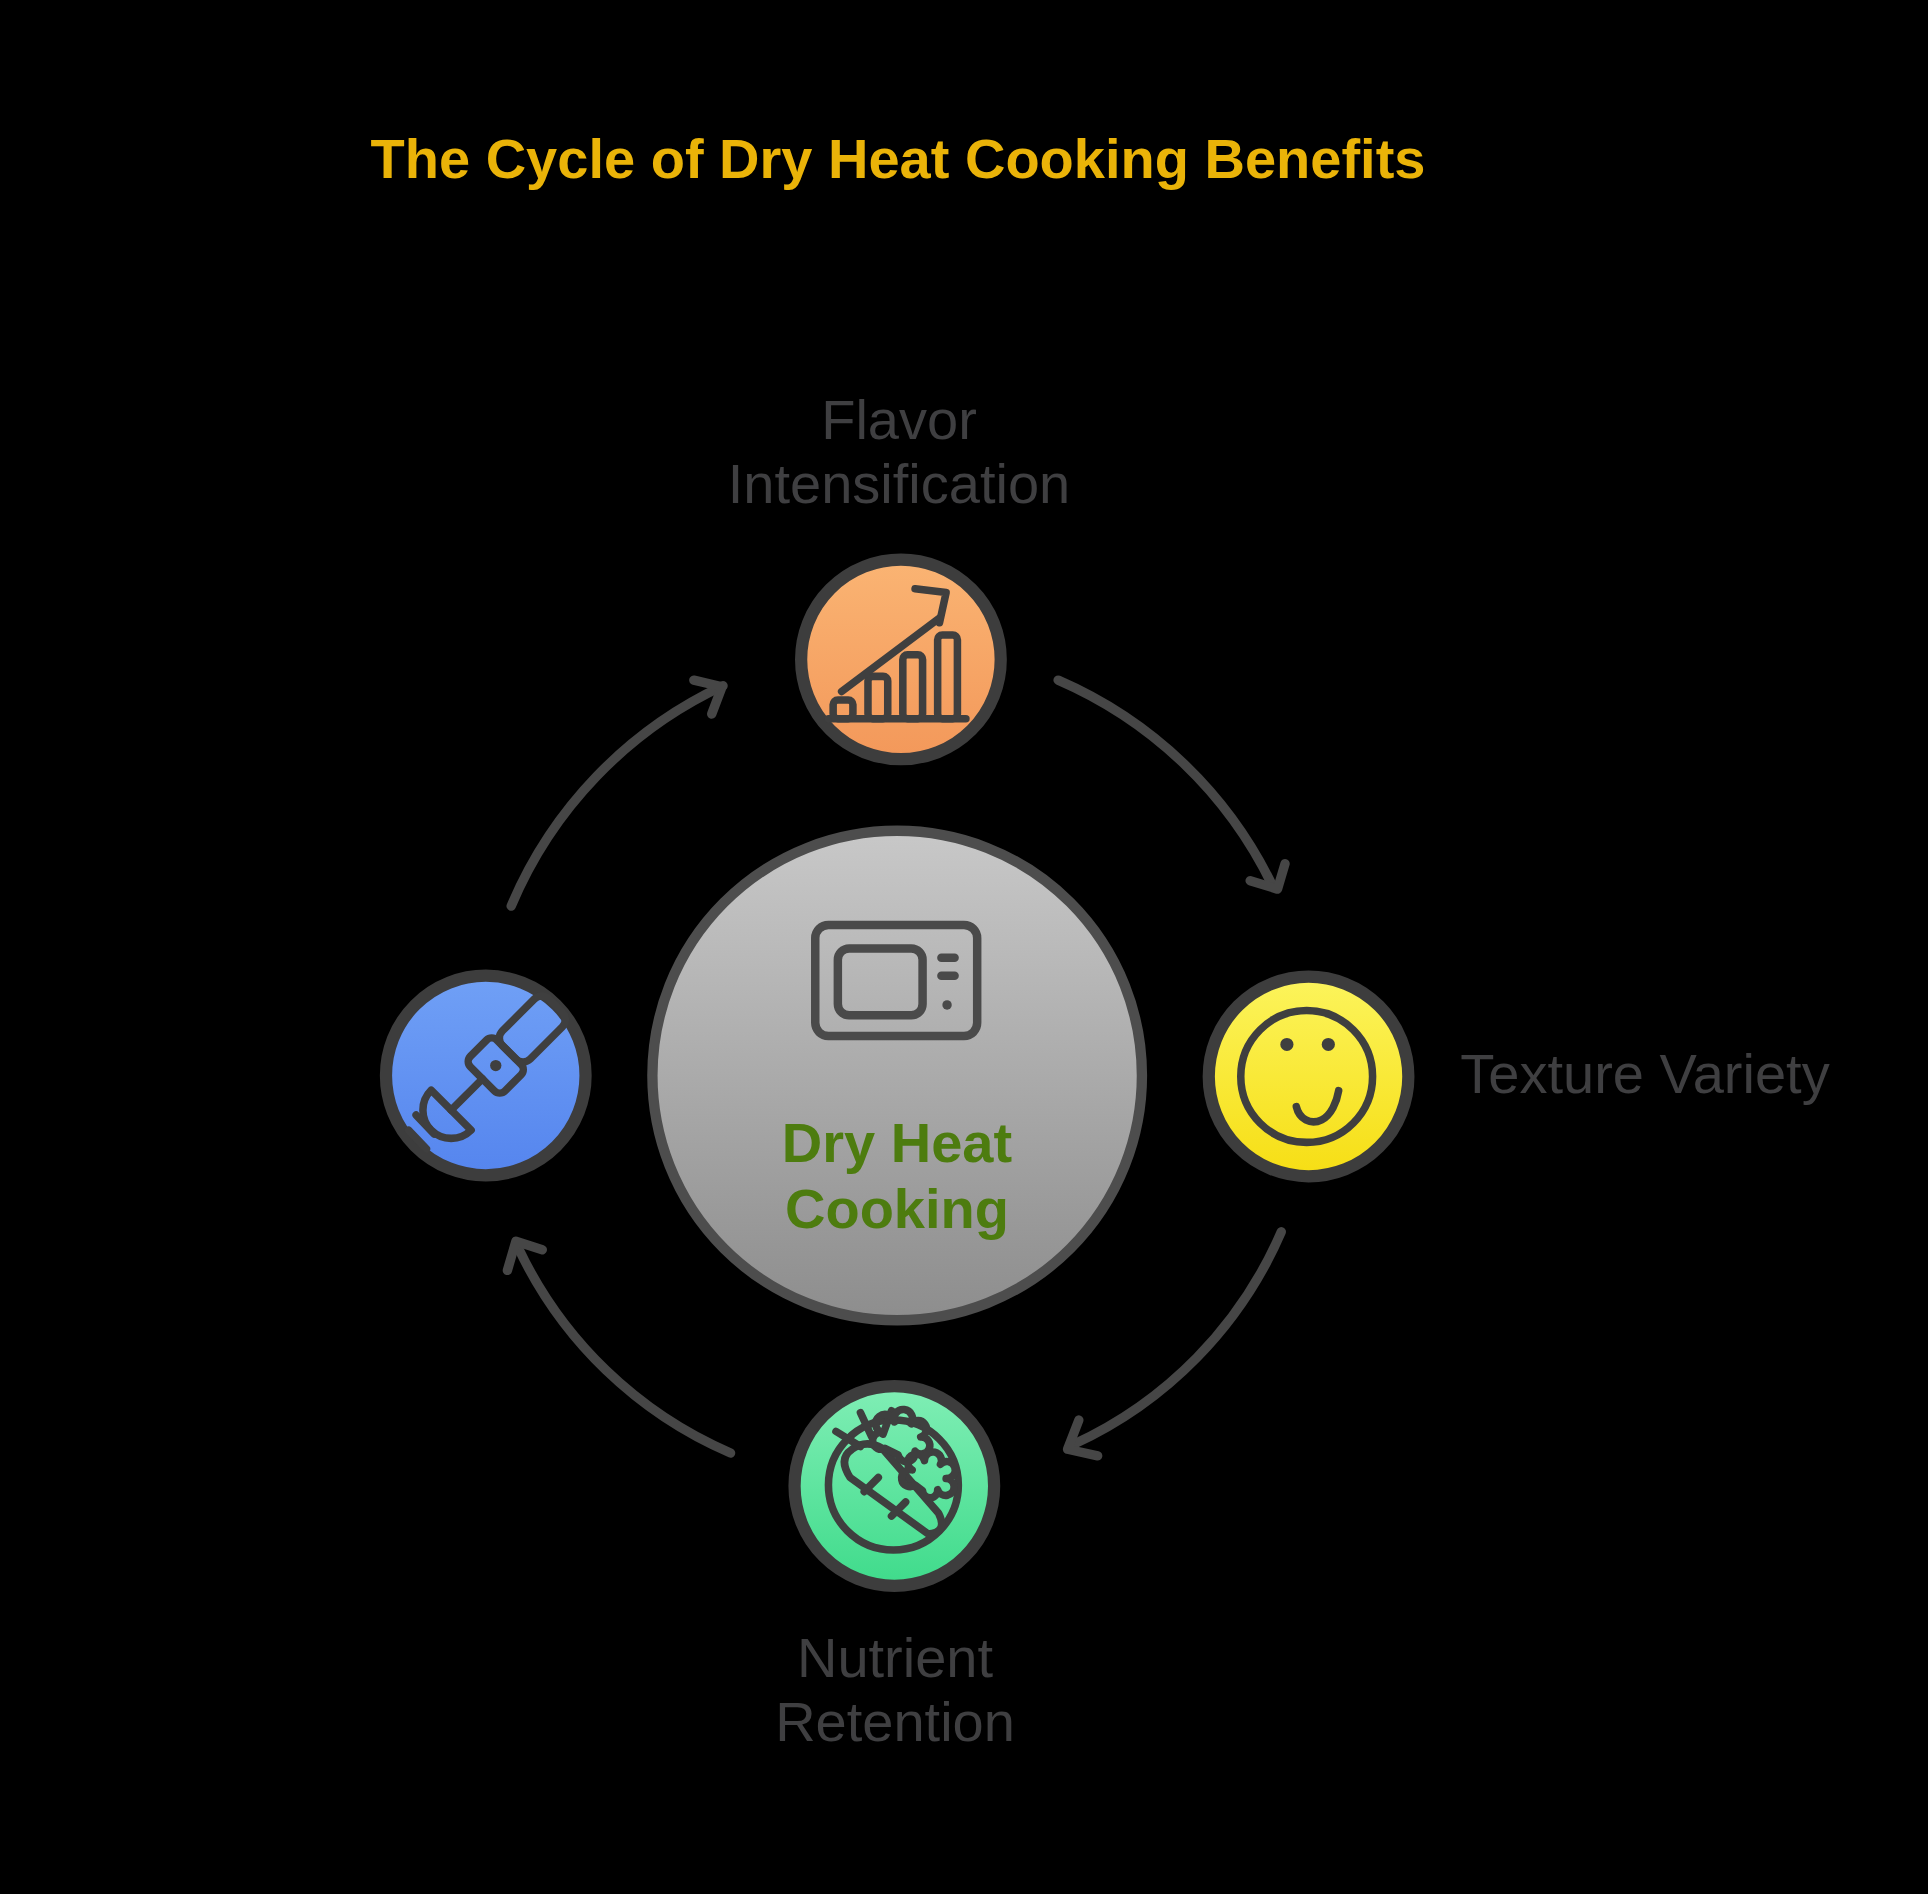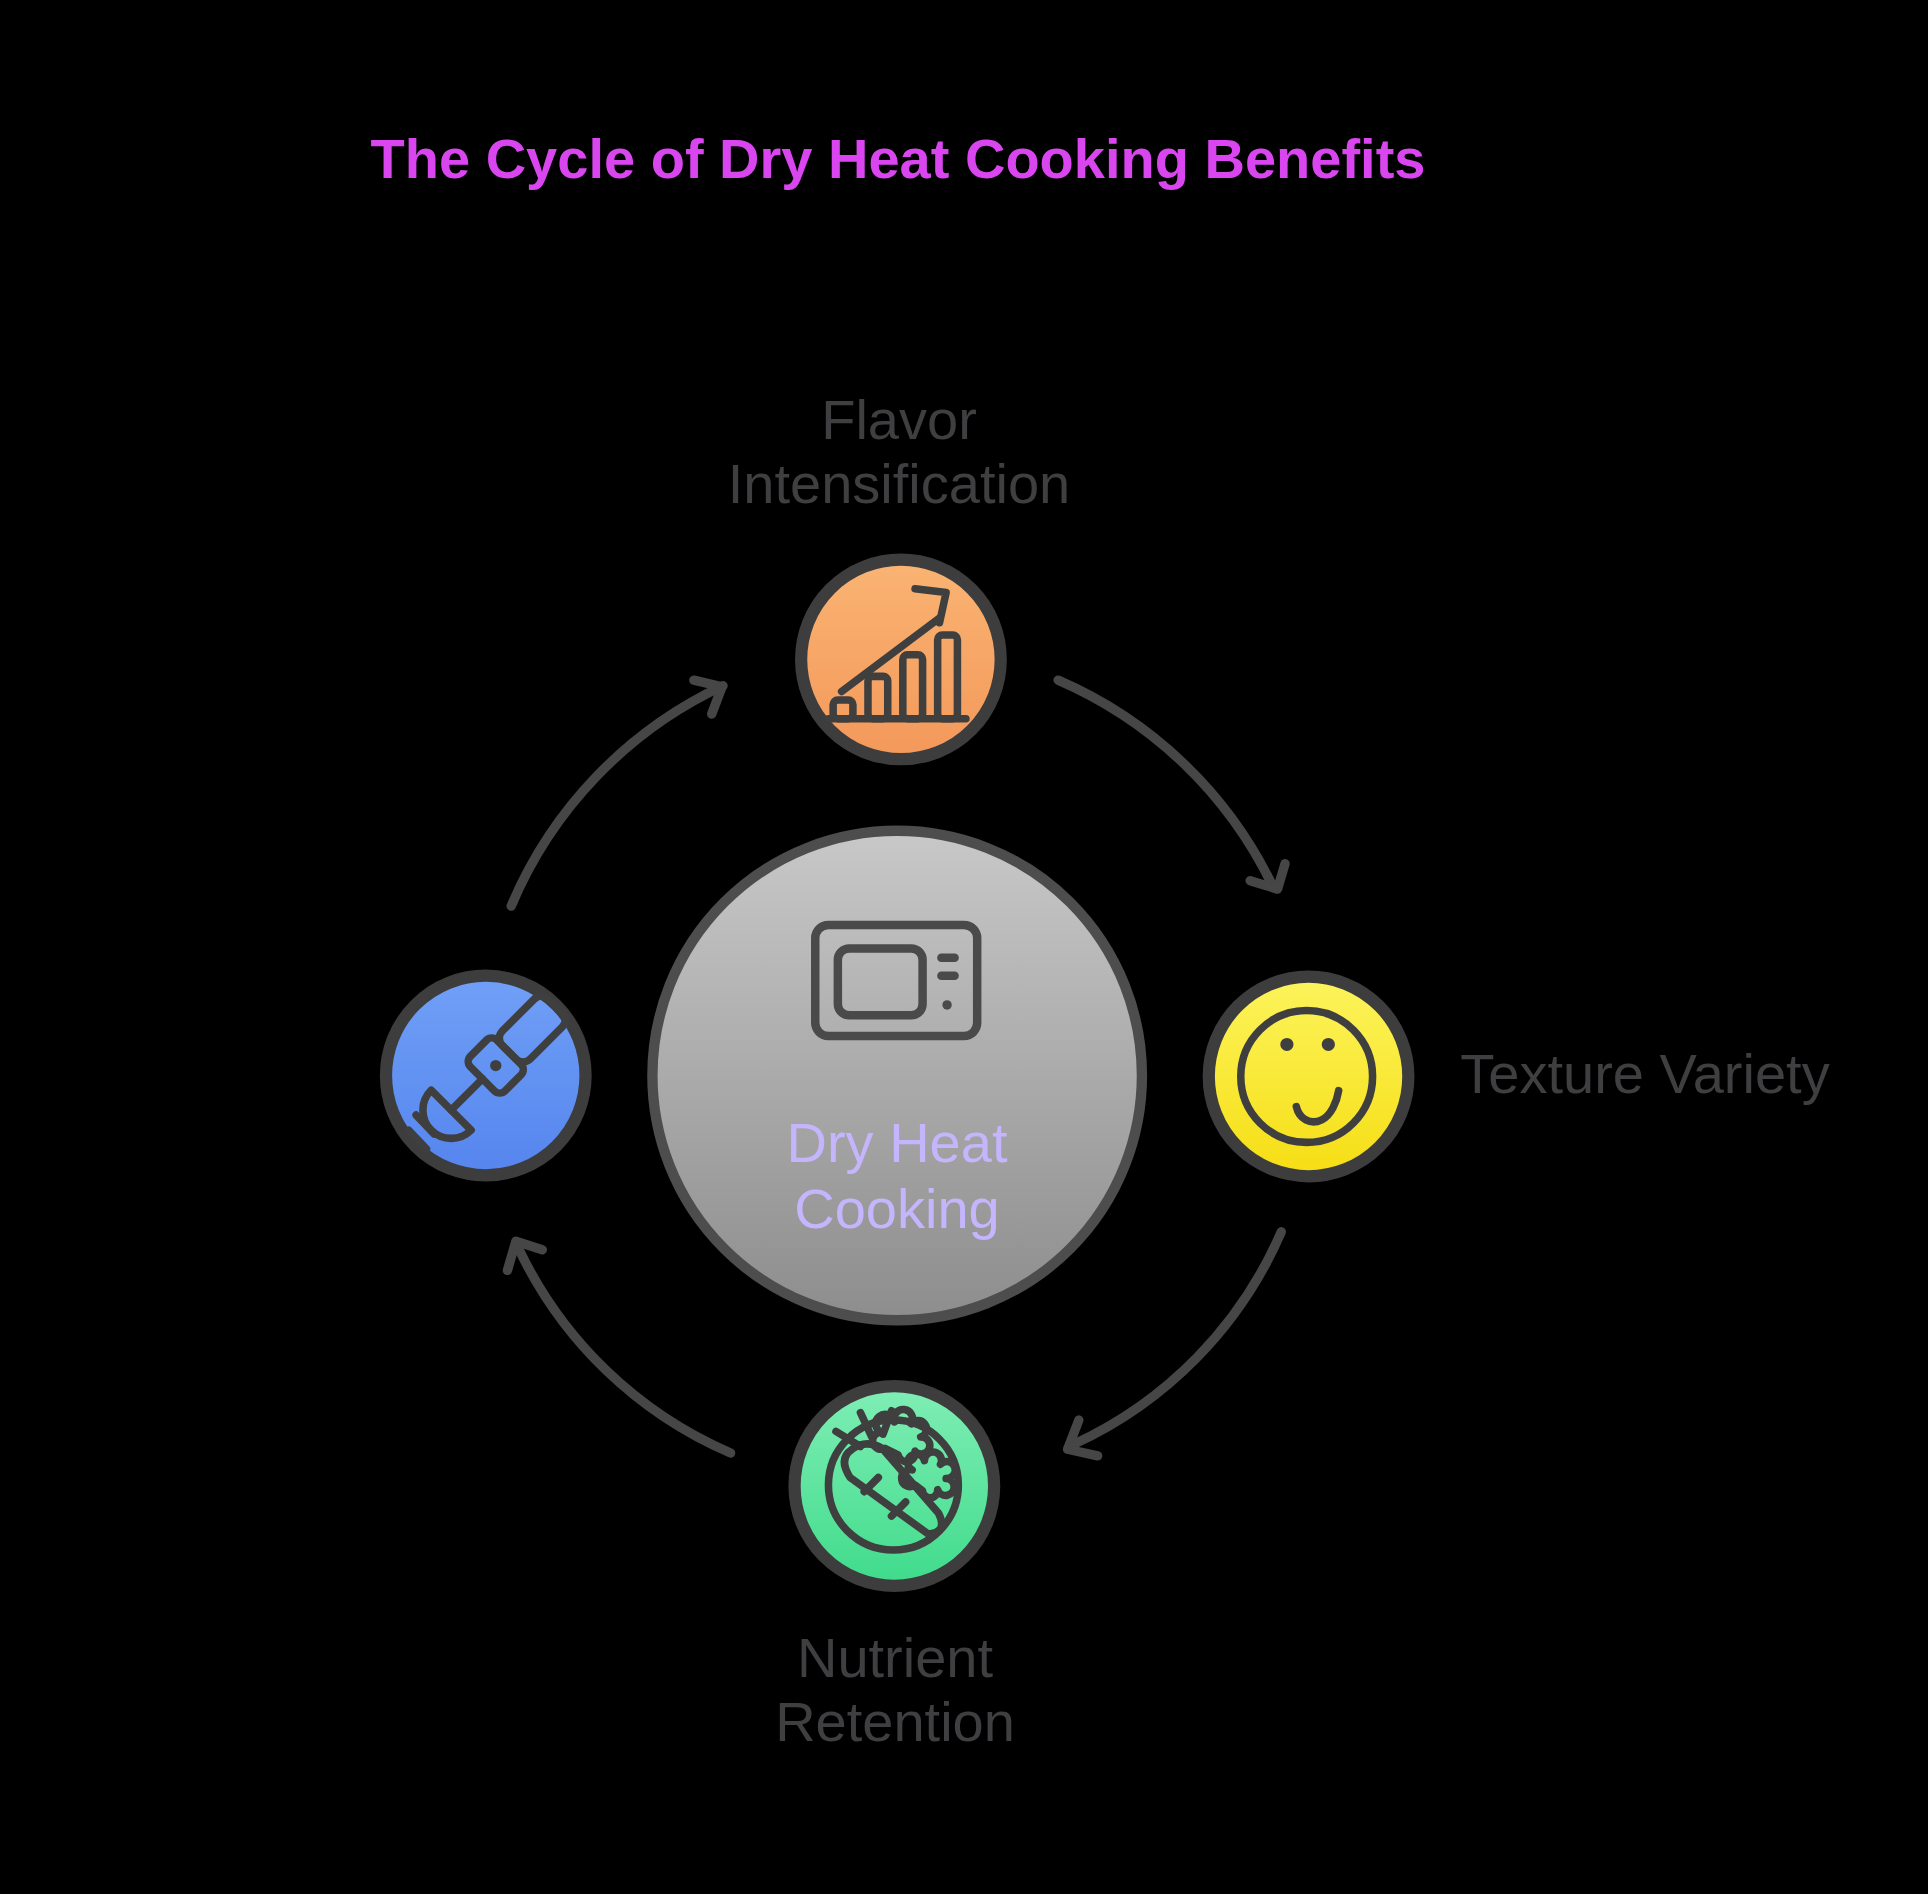--- a/index.html
+++ b/index.html
@@ -18,36 +18,36 @@
     font-size:56px;
     line-height:64px;
     text-align:center;
     white-space:pre-line;
     font-weight:400;
   }
   .title{
     position:absolute;
     transform:translate(-50%,-50%);
     left:898px;top:158px;
-    color:#d946ef;
+    color:#eab308;
     font-size:56px;
     font-weight:700;
     white-space:nowrap;
     text-align:center;
   }
   .center-label{
     position:absolute;
     transform:translate(-50%,-50%);
     left:897px;top:1176px;
-    color:#c4b5fd;
+    color:#4d7c0f;
     font-size:56px;
     line-height:66px;
     text-align:center;
     white-space:pre-line;
-    font-weight:400;
+    font-weight:700;
   }
   .lbl-flavor{left:899px;top:452px;}
   .lbl-texture{left:1645px;top:1074px;white-space:nowrap;}
   .lbl-versatility{left:216px;top:1074px;white-space:nowrap;}
   .lbl-nutrient{left:895px;top:1690px;}
 </style>
 </head>
 <body>
 
 <div id="stage">

